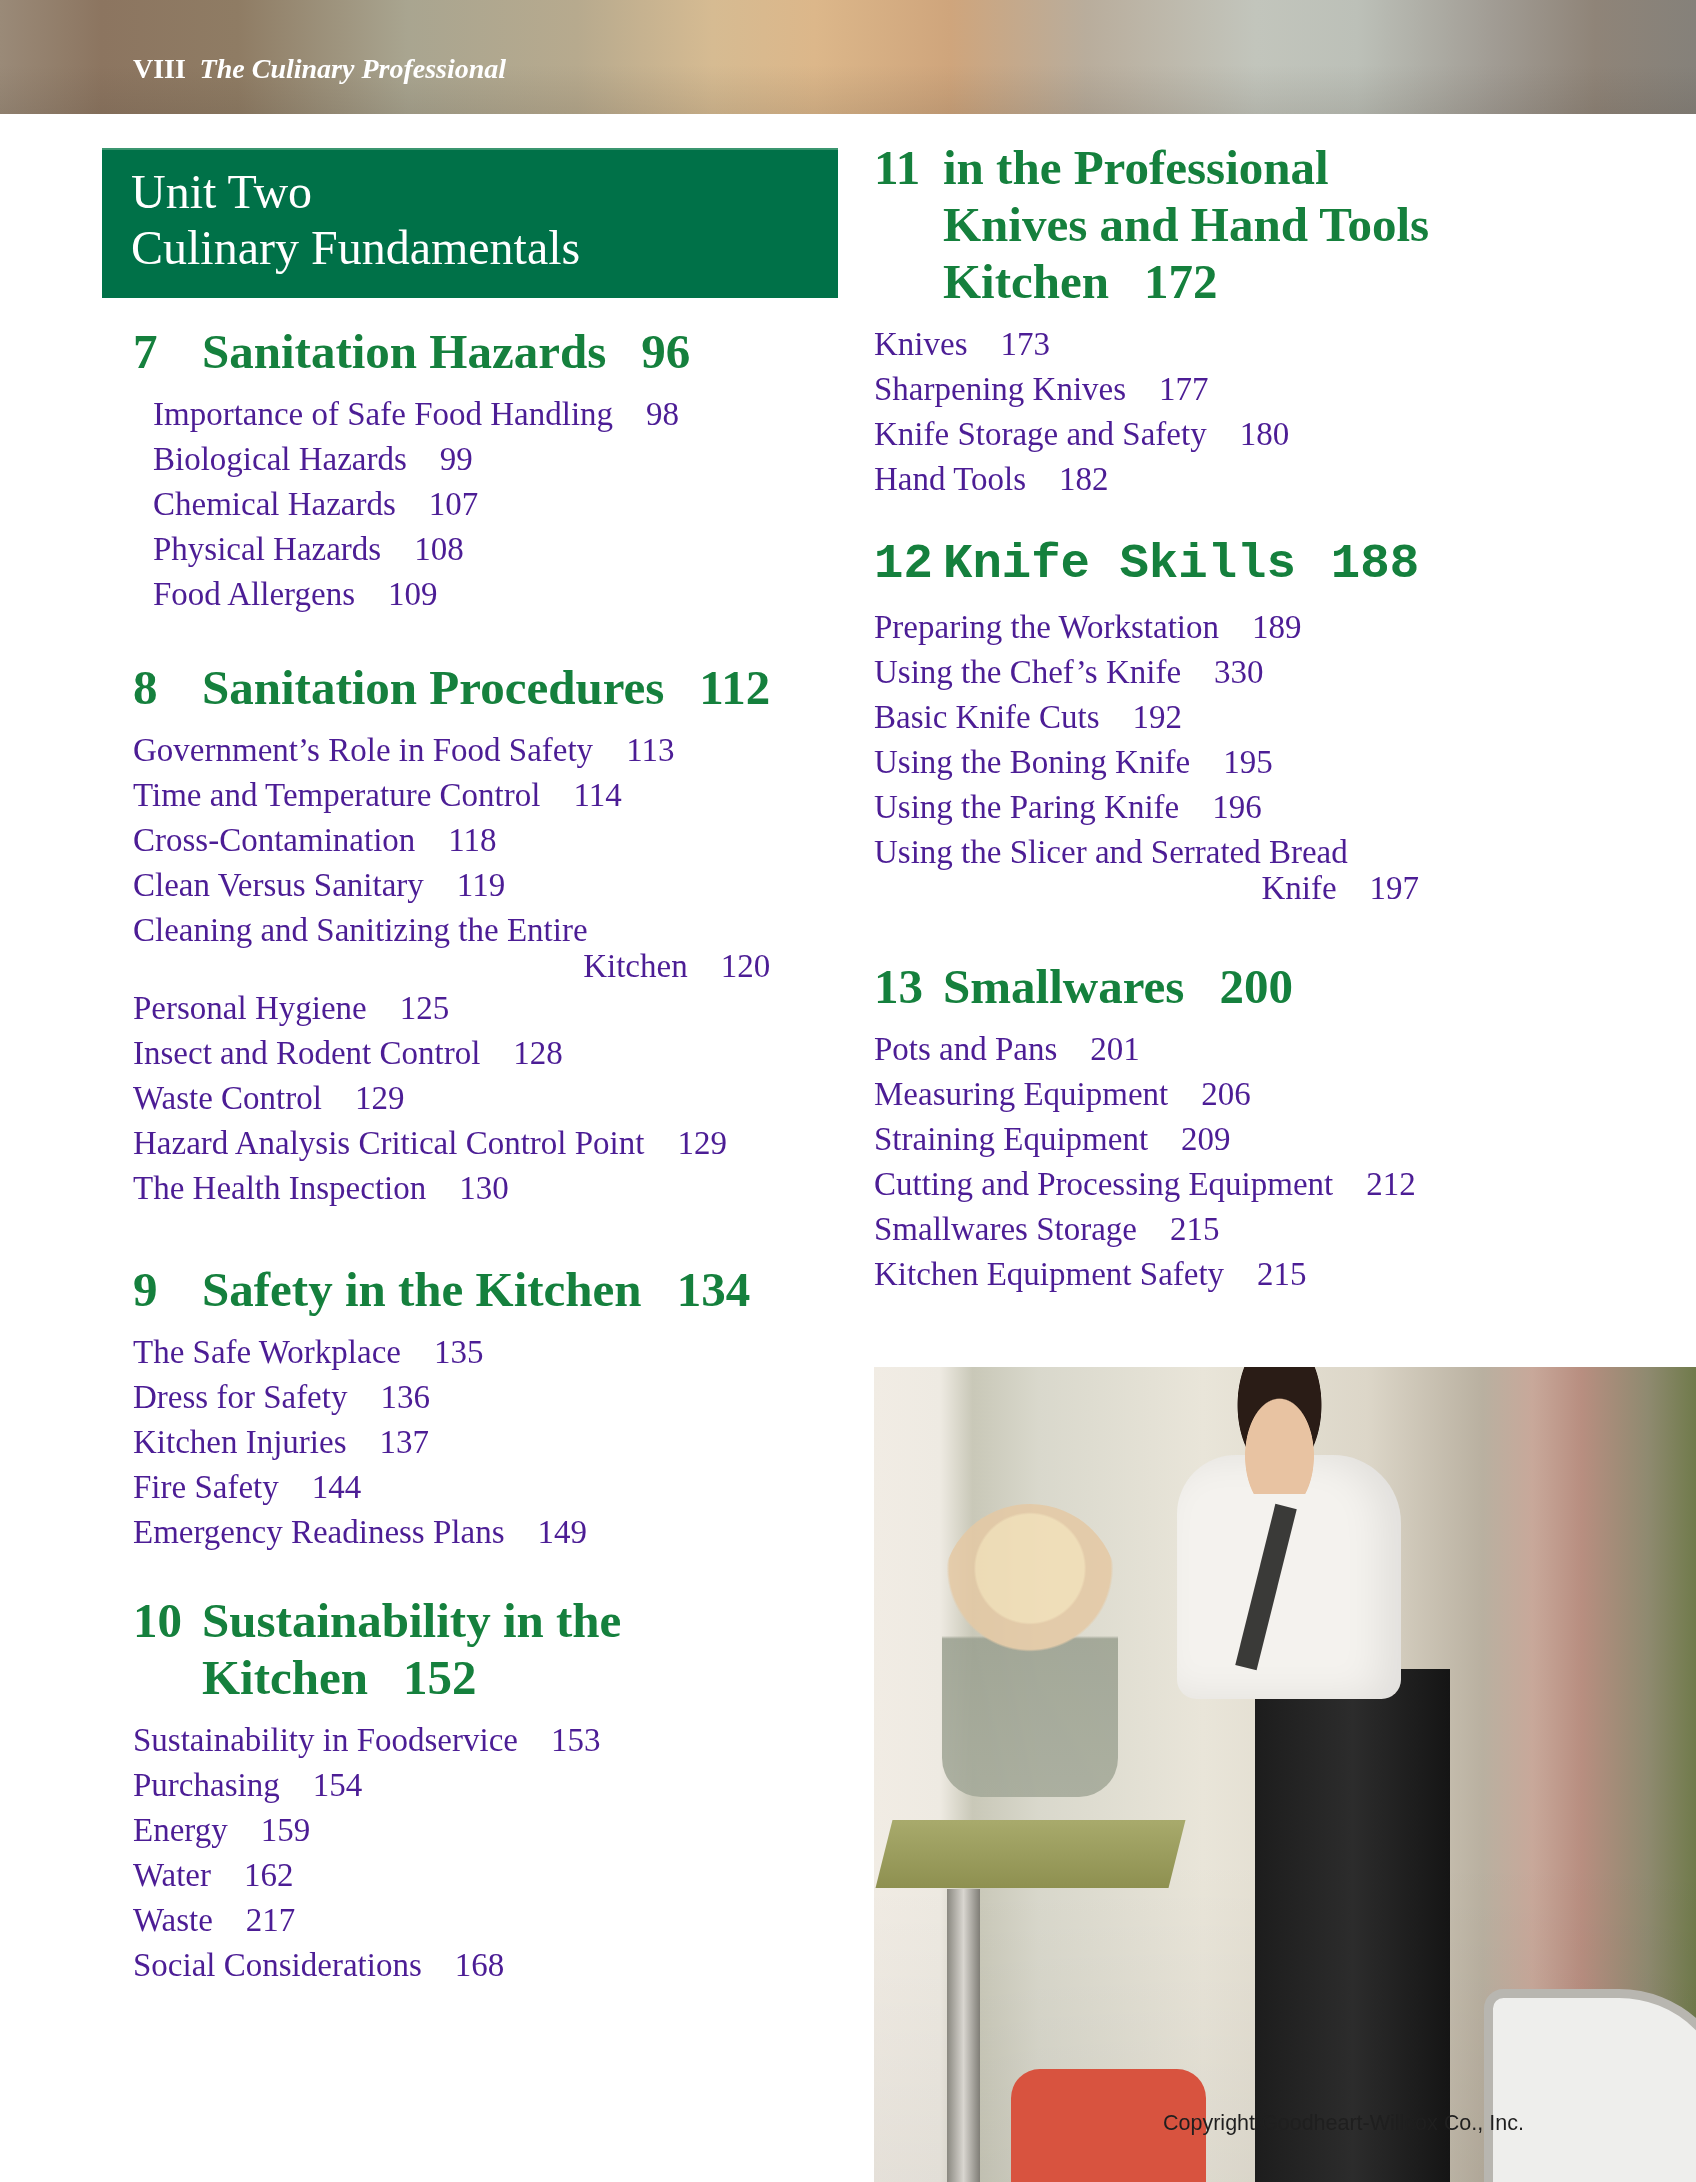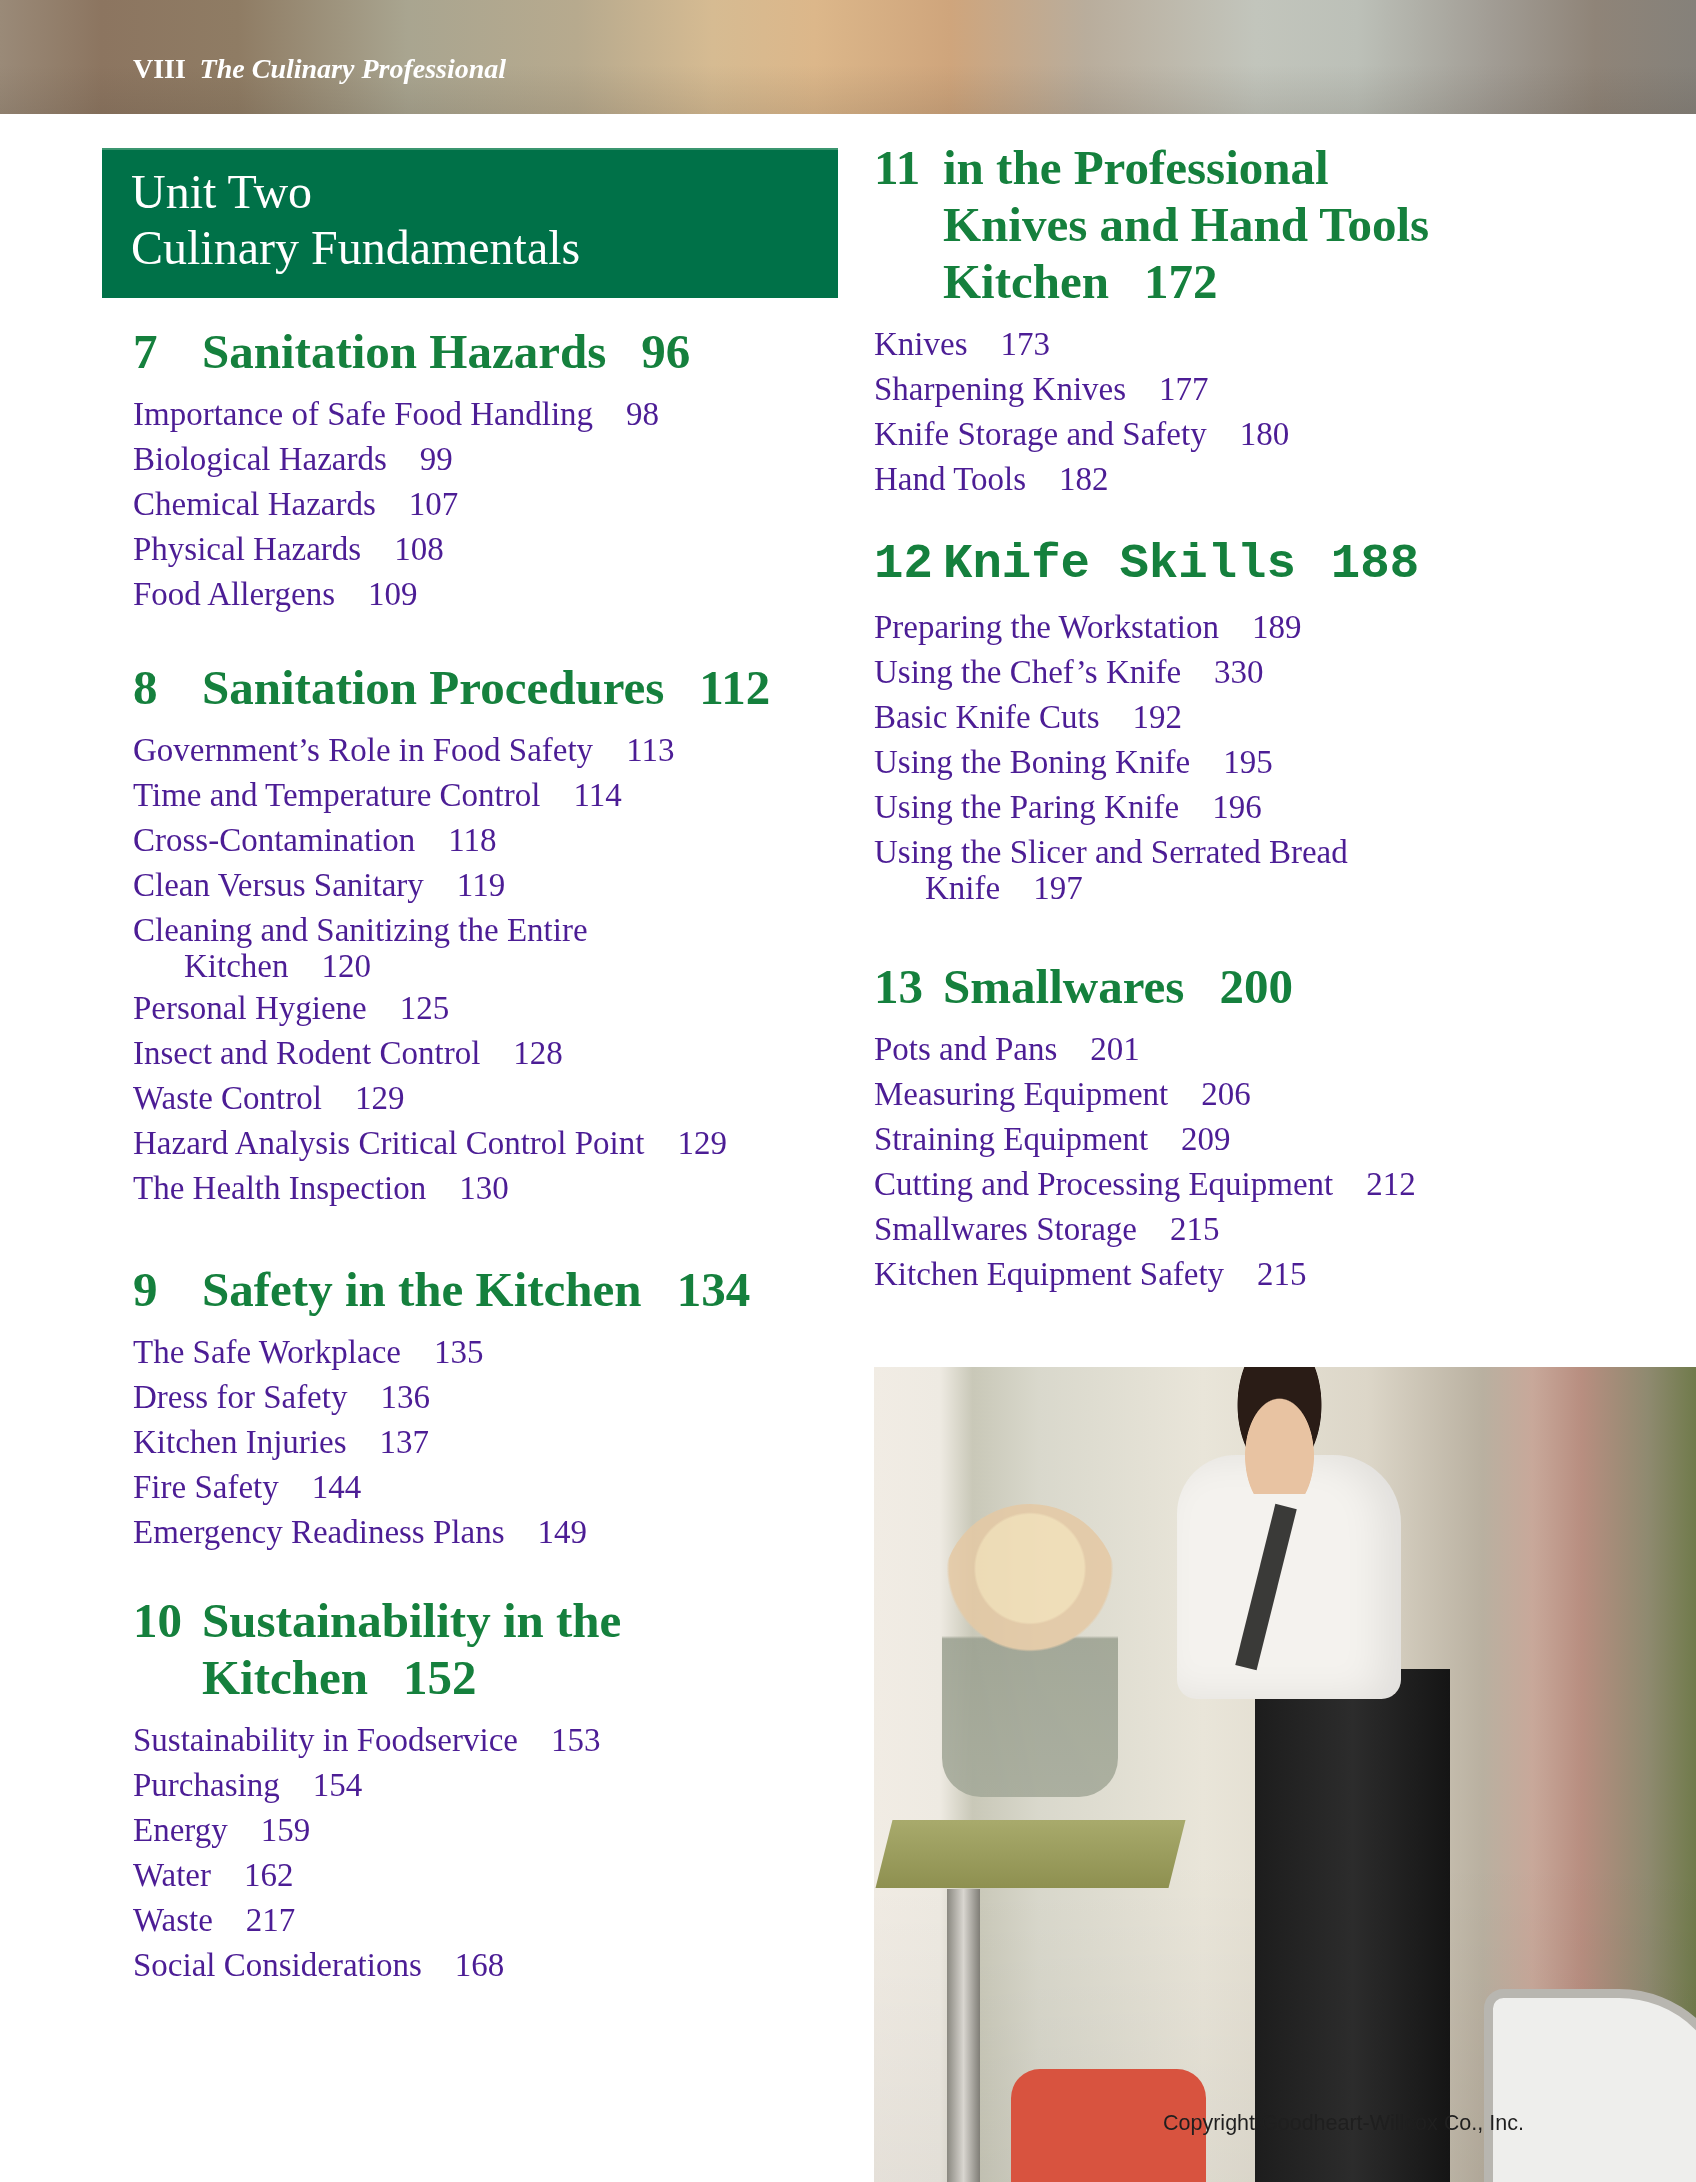--- a/index.html
+++ b/index.html
@@ -46,21 +46,21 @@
     font-size: 49px; line-height: 57px; white-space: nowrap;
   }
   .ch-num { position: absolute; left: 0; top: 0; }
   .ch-title-line { display: block; }
   .ch-page { margin-left: 35px; }
   .entries { list-style: none; margin: 0; padding: 0; }
   .entry {
     font-size: 33px; line-height: 45px; white-space: nowrap; color: #4c1d95;
   }
   .entry .pg { margin-left: 33px; }
-  .entry .cont { display: block; padding-left: 51px; line-height: 39px; margin-top: -5.9px; }
+  .entry .cont { display: block; padding-left: 51px; line-height: 39px; margin-top: -5.9px; text-align: right; }
 
   .photo {
     position: absolute; left: 874px; top: 1367px; width: 823px; height: 815px;
     overflow: hidden;
     background:
       linear-gradient(180deg, rgba(255,255,255,0) 60%, rgba(0,0,0,0.05) 100%),
       linear-gradient(90deg, #f1ece4 0%, #eeeae2 8%, #c9c8b8 12%, #d9d8cc 20%, #e9e5d9 40%, #dcd6c8 60%, #b9b0a0 74%, #c8a89a 80%, #b88e80 86%, #8f8a70 94%, #6f7a4a 100%);
   }
   .photo .seated {
     position: absolute; left: 68px; top: 137px; width: 176px; height: 293px;
@@ -124,21 +124,21 @@
 <div class="unit-box">
   <div class="line l1">Unit Two</div>
   <div class="line l2">Culinary Fundamentals</div>
 </div>
 
 <div class="chapter" style="left:133px; top:323px;">
     <div class="ch-head" style="padding-left: 69px;">
       <span class="ch-num">7</span>
       <span class="ch-title-line"><span>Sanitation Hazards</span><span class="ch-page">96</span></span>
     </div>
-    <ul class="entries" style="margin-top: 11.7px;">
+    <ul class="entries" style="margin-top: 11.7px; margin-left: 20px;">
       <li class="entry"><span>Importance of Safe Food Handling</span><span class="pg">98</span></li>
       <li class="entry"><span>Biological Hazards</span><span class="pg">99</span></li>
       <li class="entry"><span>Chemical Hazards</span><span class="pg">107</span></li>
       <li class="entry"><span>Physical Hazards</span><span class="pg">108</span></li>
       <li class="entry"><span>Food Allergens</span><span class="pg">109</span></li>
     </ul>
   </div>
 <div class="chapter" style="left:133px; top:659px;">
     <div class="ch-head" style="padding-left: 69px;">
       <span class="ch-num">8</span>

